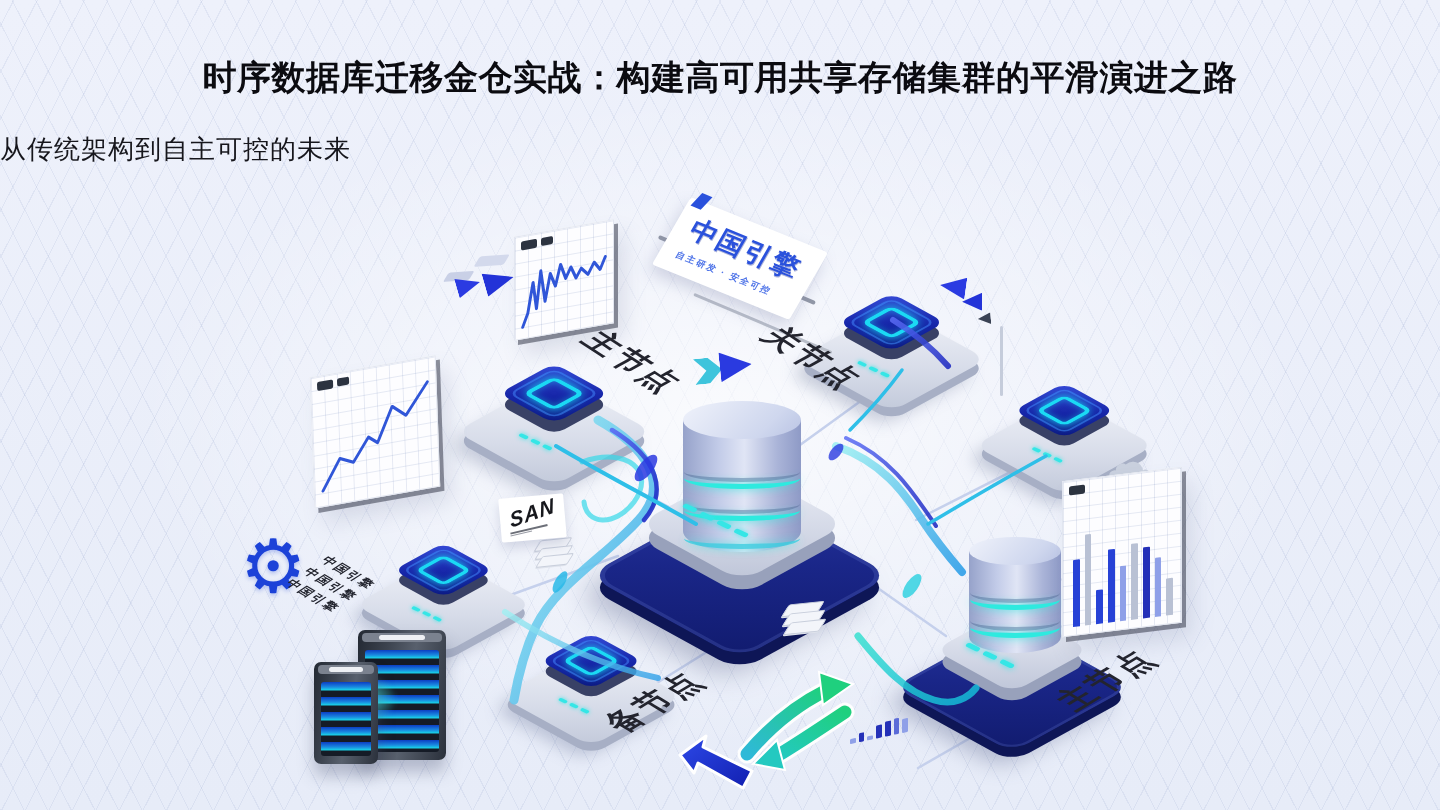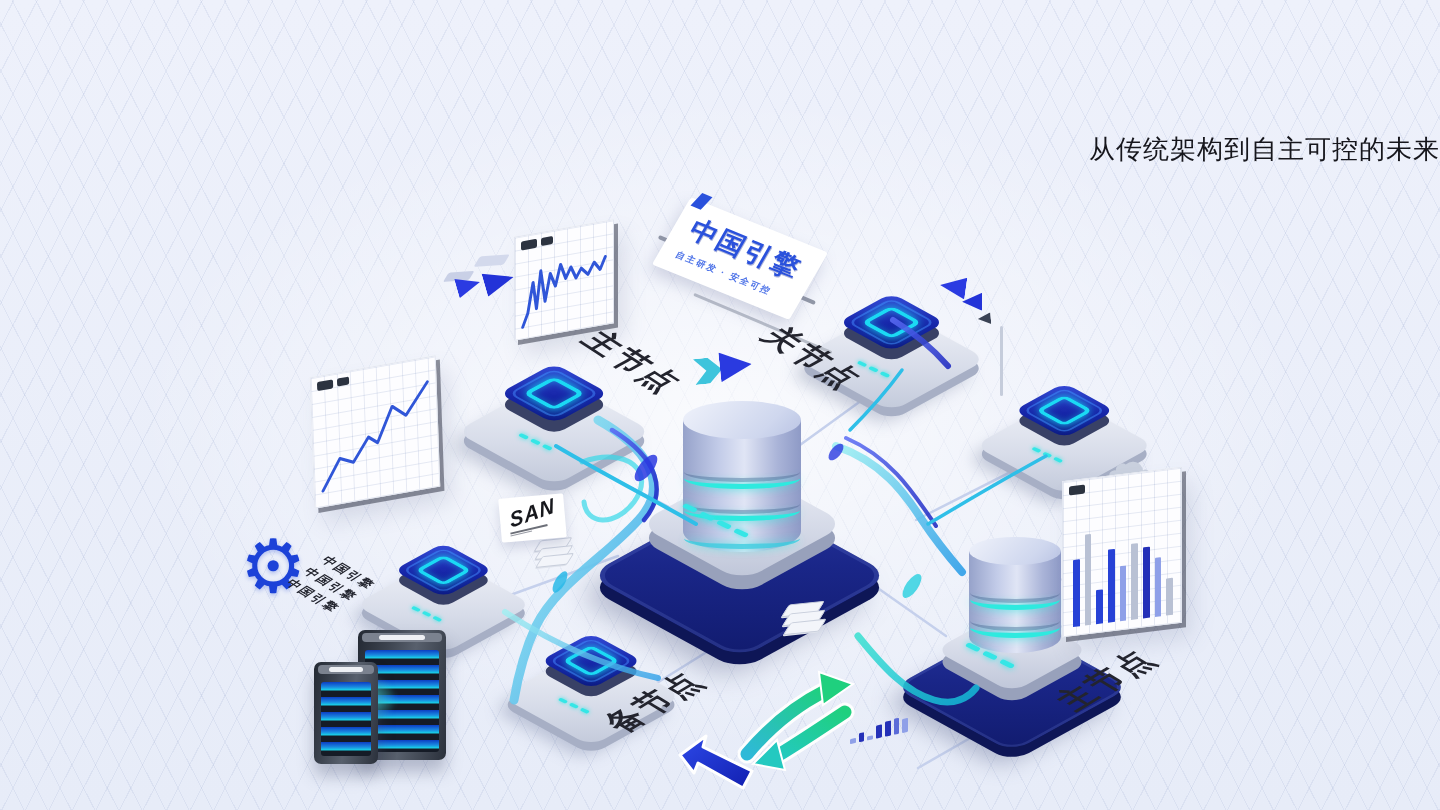--- a/index.html
+++ b/index.html
@@ -7,21 +7,21 @@
   .stage{position:relative;width:1440px;height:810px;overflow:hidden;
     background:
       radial-gradient(900px 500px at 50% 52%, rgba(255,255,255,.75), rgba(255,255,255,0) 65%),
       repeating-linear-gradient(63deg, rgba(150,165,205,.16) 0 1px, transparent 1px 21px),
       repeating-linear-gradient(-63deg, rgba(150,165,205,.16) 0 1px, transparent 1px 21px),
       linear-gradient(180deg,#eef1fb 0%,#e7ecf8 100%);}
   .abs{position:absolute;}
 
   
   .title{left:0;right:0;top:55px;text-align:center;font-size:34px;font-weight:800;color:#0b0b10;letter-spacing:.5px;z-index:8;}
-  .subtitle{left:0;right:0;top:132px;text-align:right;font-size:26px;font-weight:500;color:#16161c;letter-spacing:1px;z-index:8;}
+  .subtitle{left:0;right:0;top:132px;text-align:left;font-size:26px;font-weight:500;color:#16161c;letter-spacing:1px;z-index:8;}
 
   
   svg.layer{position:absolute;inset:0;width:1440px;height:810px;pointer-events:none;}
   .connectors{z-index:1;} .ribbons{z-index:3;}
 
   
   .node{position:absolute;width:170px;height:130px;transform:scale(var(--s,1));transform-origin:top left;z-index:2;}
   .node>div{position:absolute;}
   .n-plat-side{left:10px;top:12px;width:150px;height:150px;border-radius:22px;background:#a7afc5;transform:scaleY(.55) rotate(45deg);box-shadow:0 14px 22px rgba(110,120,155,.35);}
   .n-plat-top{left:10px;top:2px;width:150px;height:150px;border-radius:22px;background:linear-gradient(135deg,#f1f3f9 0%,#d7dce9 60%,#c2c9da 100%);transform:scaleY(.55) rotate(45deg);}
@@ -124,20 +124,21 @@
   .tr2{left:30px;top:20px;width:20px;height:18px;background:#2333d8;clip-path:polygon(100% 0,0 50%,100% 100%);transform:rotate(-8deg);}
   .tr3{left:48px;top:38px;width:13px;height:12px;background:#3a4254;clip-path:polygon(100% 0,0 50%,100% 100%);transform:rotate(-12deg);}
   .sync-arrows{position:absolute;left:733px;top:660px;z-index:4;}
   .blue-arrow{position:absolute;left:676px;top:733px;z-index:4;}
 </style>
 </head>
 <body>
 
 <div class="stage">
 
+  <div class="abs title">时序数据库迁移金仓实战：构建高可用共享存储集群的平滑演进之路</div>
   <div class="abs subtitle">从传统架构到自主可控的未来</div>
 
   <svg class="layer connectors" viewBox="0 0 1440 810">
     <g stroke="#c5d0ec" stroke-width="2.5" fill="none" stroke-linecap="round">
       <path d="M558,450 L700,523"></path>
         <path d="M880,387 L800,445"></path>
       <path d="M1050,452 L916,520"></path>
         <path d="M742,630 L652,686"></path>
       <path d="M852,570 L946,636"></path>
         <path d="M1012,714 L918,768"></path>

